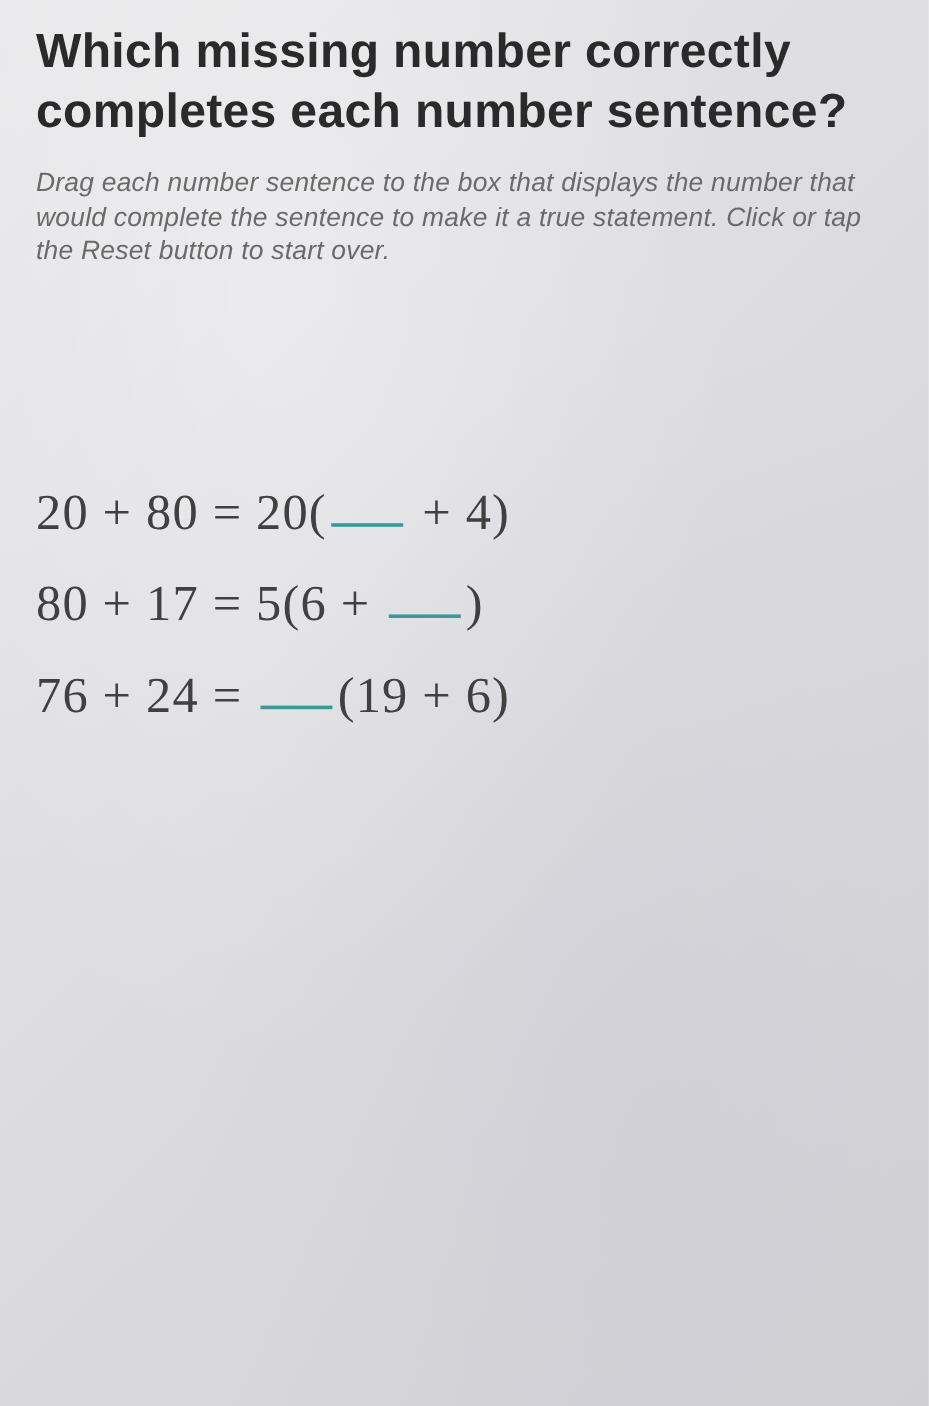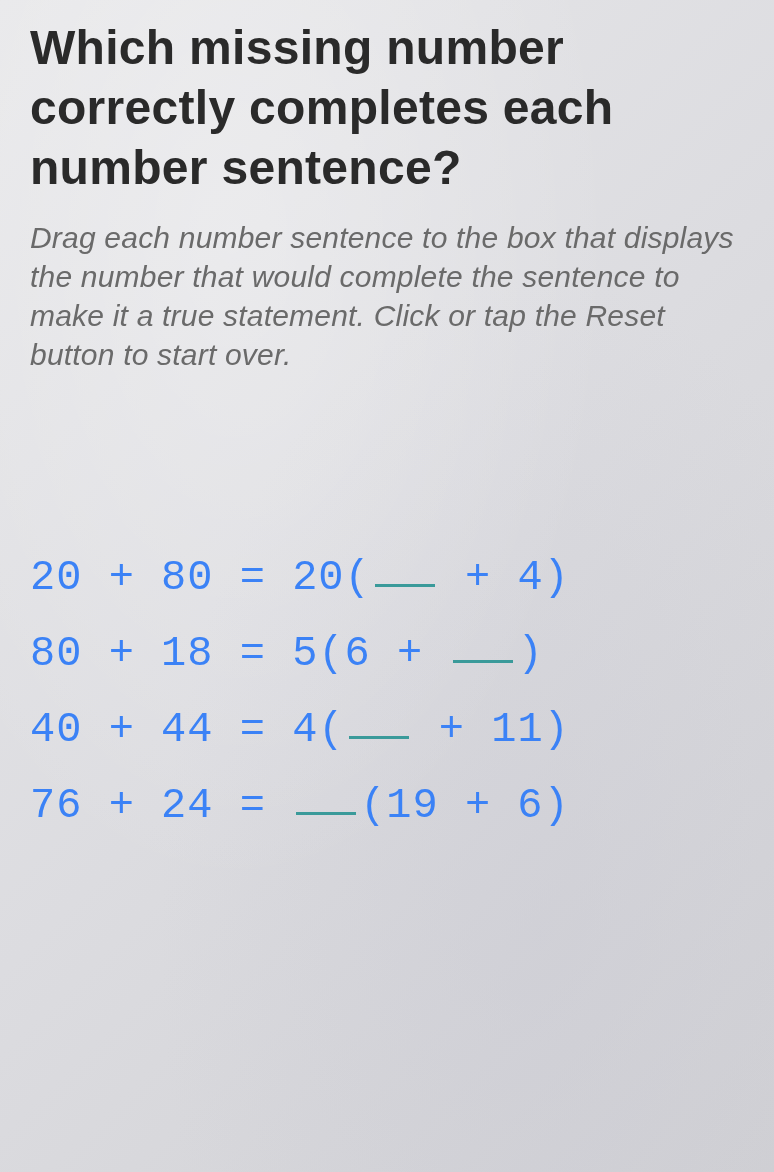--- a/index.html
+++ b/index.html
@@ -25,46 +25,46 @@
       bottom: 0;
       background: radial-gradient(ellipse at 30% 20%, rgba(255,255,255,0.3) 0%, transparent 50%),
                   radial-gradient(ellipse at 70% 80%, rgba(200,200,210,0.4) 0%, transparent 50%);
       pointer-events: none;
     }
     .content {
       position: relative;
       z-index: 1;
     }
     .question-title {
-      font-size: 48px;
+      font-size: 40px;
       font-weight: 600;
       color: #2a2a2a;
       line-height: 1.25;
       margin-bottom: 20px;
       letter-spacing: 0.3px;
     }
     .instructions {
-      font-size: 30px;
+      font-size: 22px;
       font-style: italic;
       color: #6a6a6a;
       line-height: 1.3;
       margin-bottom: 180px;
       letter-spacing: 0.2px;
     }
     .equations {
       display: flex;
       flex-direction: column;
       gap: 28px;
     }
     .equation {
       font-size: 42px;
       font-weight: 500;
-      color: #3b82f6;
+      color: #404040;
       letter-spacing: 1px;
-      font-family: Liberation Mono, monospace;
+      font-family: Liberation Serif, serif;
     }
     .blank {
       display: inline-block;
       border-bottom: 3px solid #3a9a9a;
       width: 60px;
       height: 8px;
       vertical-align: baseline;
       margin: 0 4px;
       position: relative;
       top: -2px;
@@ -82,32 +82,25 @@
       <span>20</span>
       <span>+</span>
       <span>80</span>
       <span> = </span>
       <span>20(</span><span class="blank"></span><span> + 4)</span>
     </div>
 
     <div class="equation">
       <span>80</span>
       <span>+</span>
-      <span>18</span>
+      <span>17</span>
       <span> = </span>
       <span>5(6 + </span><span class="blank"></span><span>)</span>
     </div>
 
-    <div class="equation">
-      <span>40</span>
-      <span>+</span>
-      <span>44</span>
-      <span> = </span>
-      <span>4(</span><span class="blank"></span><span> + 11)</span>
-    </div>
 
     <div class="equation">
       <span>76</span>
       <span>+</span>
       <span>24</span>
       <span> = </span>
       <span></span><span class="blank"></span><span>(19 + 6)</span>
     </div>
 
   </div>

